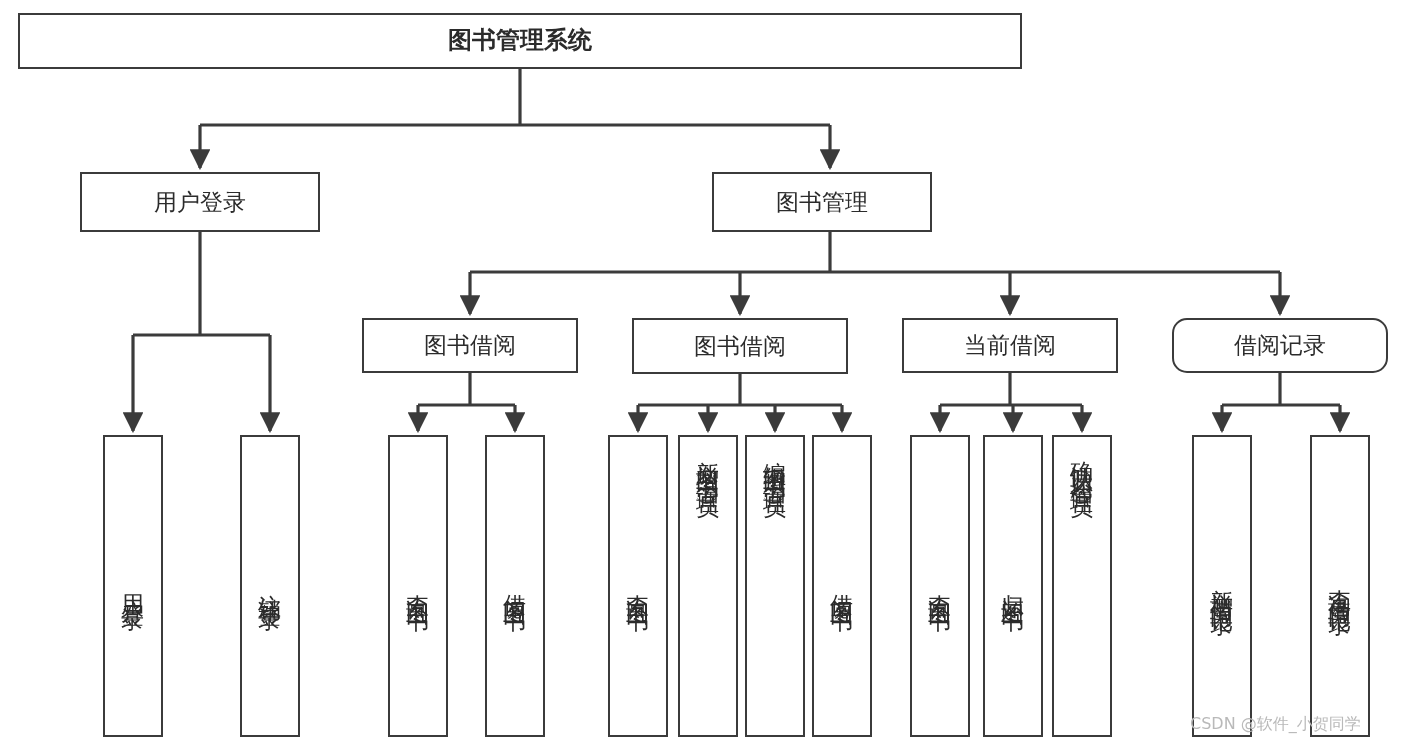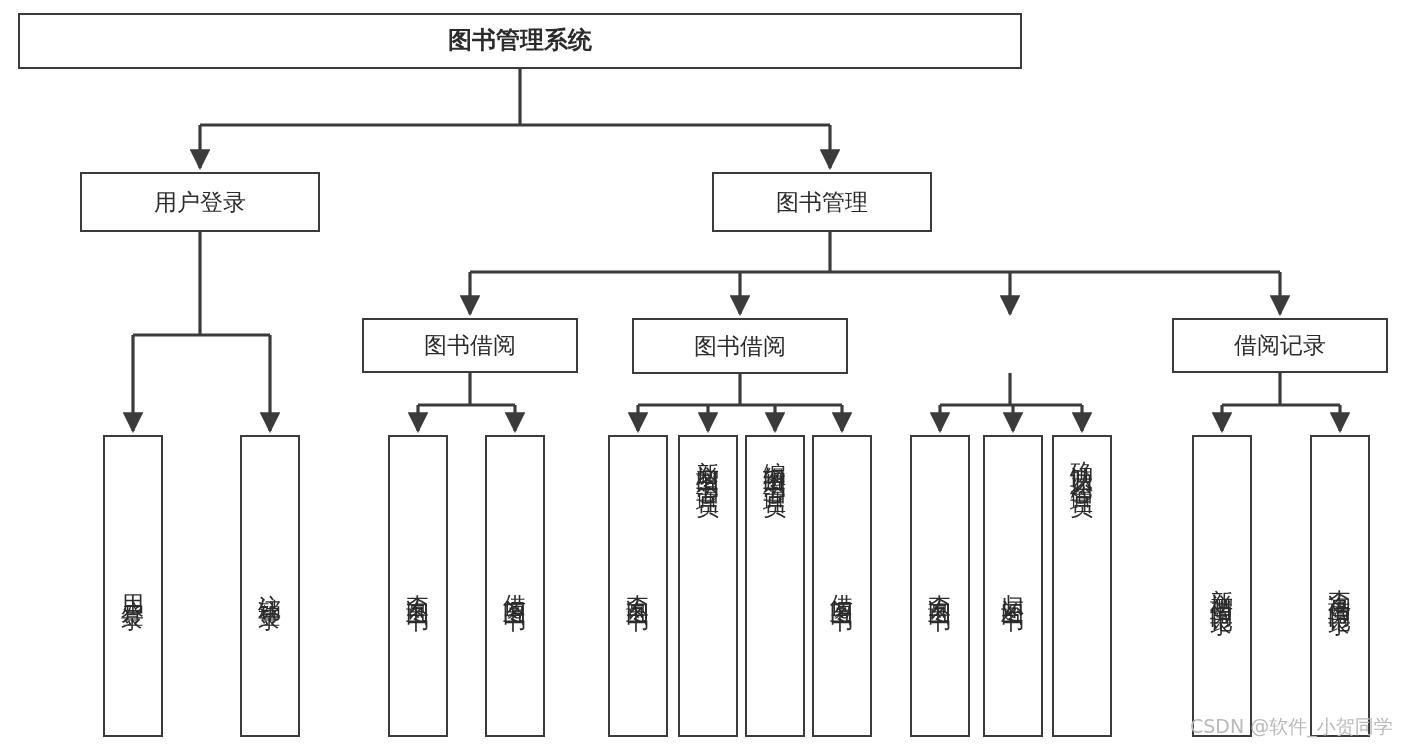--- a/index.html
+++ b/index.html
@@ -52,21 +52,21 @@
     padding: 4px 0;
     align-items: center;
     justify-content: center;
   }
   .node.vert.toppy {
     justify-content: flex-start;
     padding-top: 6px;
   }
   .watermark {
     position: absolute;
-    font-size: 19px;
+    font-size: 16px;
     color: #b9b9b9;
     white-space: nowrap;
     font-family: "DejaVu Sans", "Liberation Sans", sans-serif;
   }
 </style>
 </head>
 <body>
 
 <div id="canvas" style="background: rgb(255, 255, 255);">
 
@@ -122,21 +122,22 @@
     </g>
   </svg>
 
   <div class="node root horiz" style="left: 18px; top: 13px; width: 1004px; height: 56px; border-color: rgb(59, 59, 59); color: rgb(43, 43, 43); font-weight: bold;">图书管理系统</div>
 
   <div class="node horiz" style="left: 80px; top: 172px; width: 240px; height: 60px; border-color: rgb(59, 59, 59); color: rgb(43, 43, 43);">用户登录</div>
   <div class="node horiz" style="left: 712px; top: 172px; width: 220px; height: 60px; border-color: rgb(59, 59, 59); color: rgb(43, 43, 43);">图书管理</div>
 
   <div class="node horiz" style="left: 362px; top: 318px; width: 216px; height: 55px; border-color: rgb(59, 59, 59); color: rgb(43, 43, 43);">图书借阅</div>
   <div class="node horiz" style="left: 632px; top: 318px; width: 216px; height: 56px; border-color: rgb(59, 59, 59); color: rgb(43, 43, 43);">图书借阅</div>
-  <div class="node horiz" style="left: 1172px; top: 318px; width: 216px; height: 55px; border-color: rgb(59, 59, 59); color: rgb(43, 43, 43);">借阅记录</div>
+  <div class="node horiz" style="left: 902px; top: 318px; width: 216px; height: 55px; border-color: rgb(59, 59, 59); color: rgb(43, 43, 43);">当前借阅</div>
+  <div class="node horiz" style="left: 1172px; top: 318px; width: 216px; height: 55px; border-color: rgb(59, 59, 59); color: rgb(43, 43, 43); border-radius: 15px;">借阅记录</div>
 
   <div class="node vert" style="left: 103px; top: 435px; width: 60px; height: 302px; border-color: rgb(59, 59, 59); color: rgb(43, 43, 43);">用户登录</div>
   <div class="node vert" style="left: 240px; top: 435px; width: 60px; height: 302px; border-color: rgb(59, 59, 59); color: rgb(43, 43, 43);">注销登录</div>
   <div class="node vert" style="left: 388px; top: 435px; width: 60px; height: 302px; border-color: rgb(59, 59, 59); color: rgb(43, 43, 43);">查询图书</div>
   <div class="node vert" style="left: 485px; top: 435px; width: 60px; height: 302px; border-color: rgb(59, 59, 59); color: rgb(43, 43, 43);">借阅图书</div>
   <div class="node vert" style="left: 608px; top: 435px; width: 60px; height: 302px; border-color: rgb(59, 59, 59); color: rgb(43, 43, 43);">查询图书</div>
   <div class="node vert toppy" style="left: 678px; top: 435px; width: 60px; height: 302px; border-color: rgb(59, 59, 59); color: rgb(43, 43, 43);">新增图书（管理员）</div>
   <div class="node vert toppy" style="left: 745px; top: 435px; width: 60px; height: 302px; border-color: rgb(59, 59, 59); color: rgb(43, 43, 43);">编辑图书（管理员）</div>
   <div class="node vert" style="left: 812px; top: 435px; width: 60px; height: 302px; border-color: rgb(59, 59, 59); color: rgb(43, 43, 43);">借阅图书</div>
   <div class="node vert" style="left: 910px; top: 435px; width: 60px; height: 302px; border-color: rgb(59, 59, 59); color: rgb(43, 43, 43);">查询图书</div>

